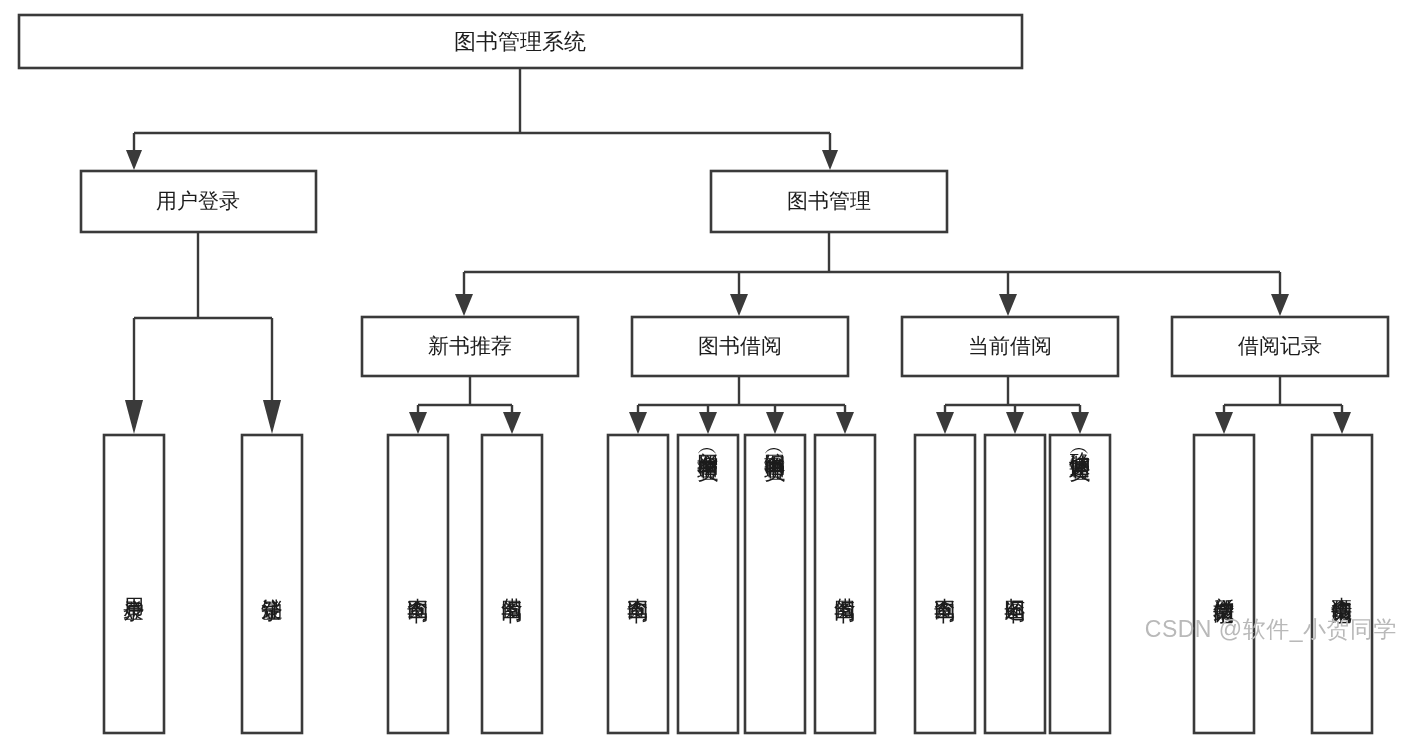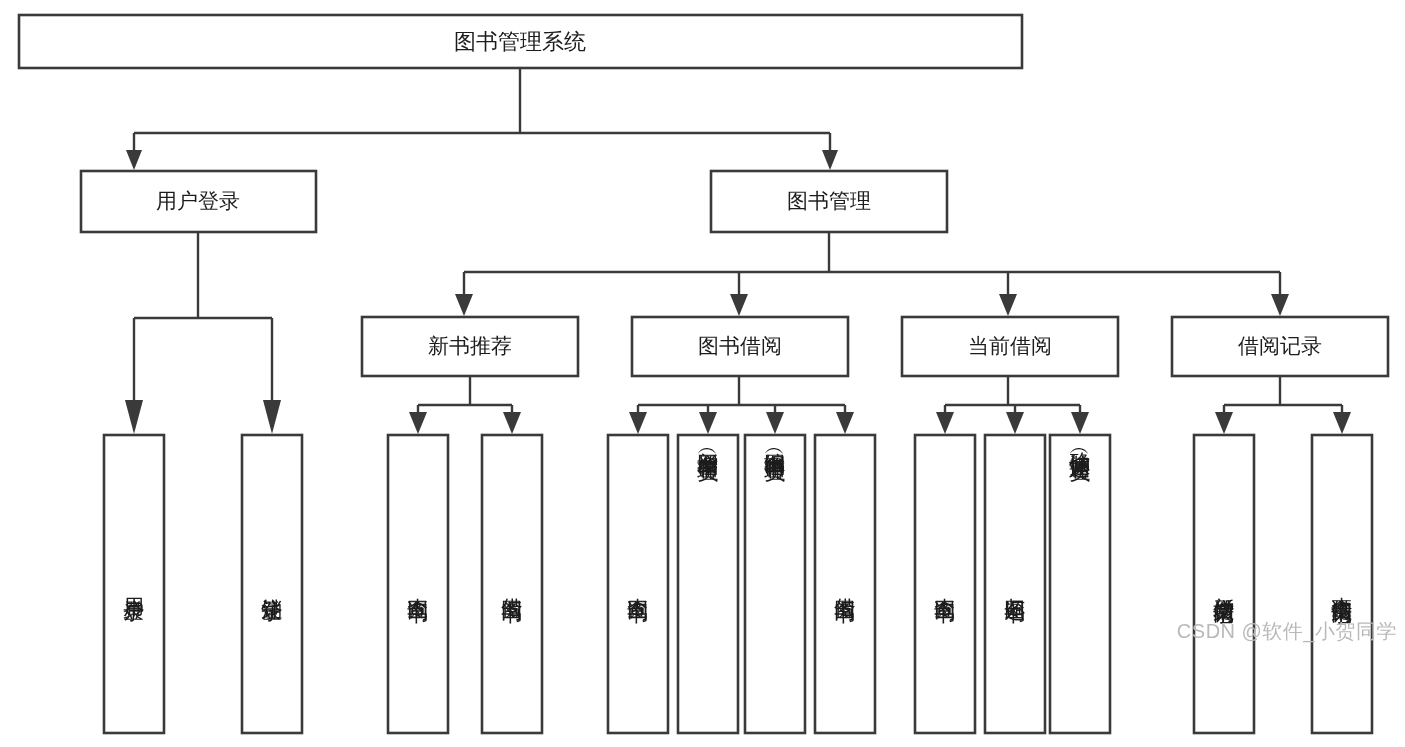--- a/index.html
+++ b/index.html
@@ -66,21 +66,21 @@
     line-height: 1.12;
     letter-spacing: 1.5px;
     color: #1c1c1c;
     white-space: nowrap;
   }
   .watermark {
     position: absolute;
     right: 8px;
     bottom: 4px;
     font-family: "Liberation Sans", "DejaVu Sans", sans-serif;
-    font-size: 20px;
+    font-size: 23px;
     color: #b9b9b9;
     letter-spacing: 0.5px;
     white-space: nowrap;
     text-align: right;
   }
 </style>
 </head>
 <body>
 
 <div id="diagram-root">

